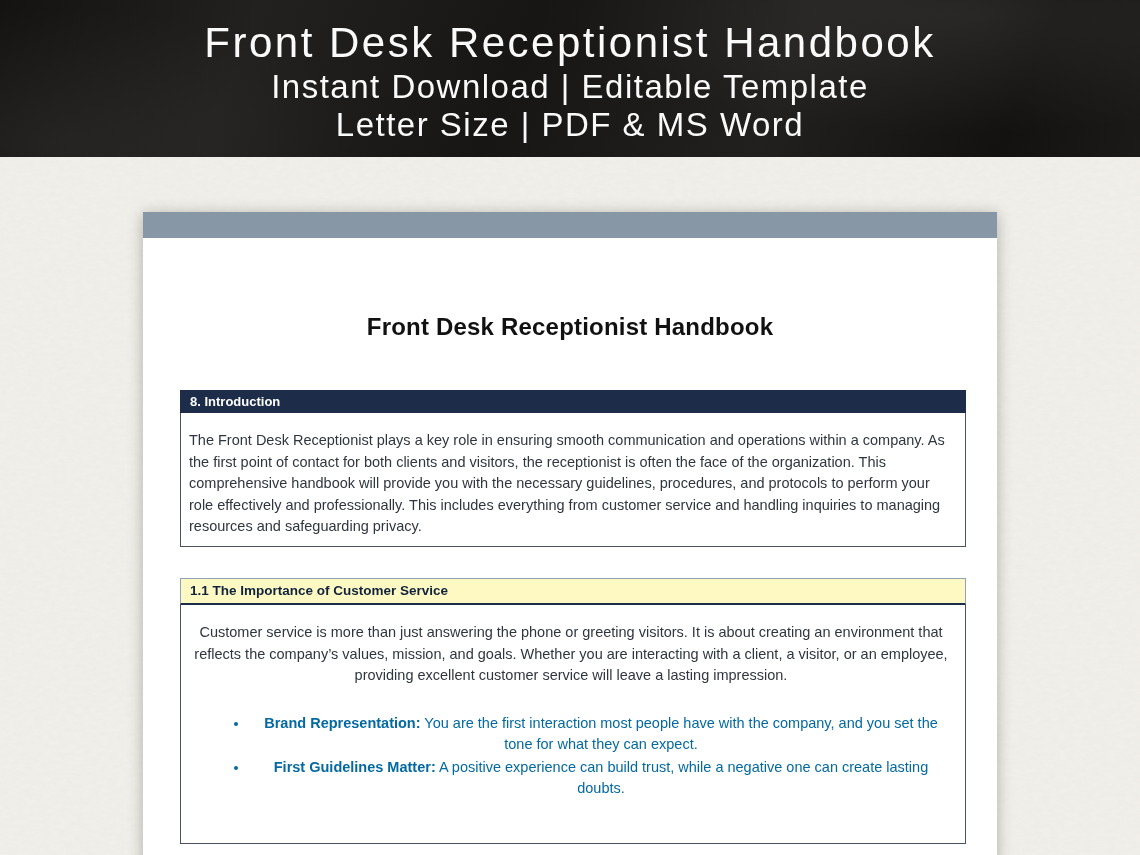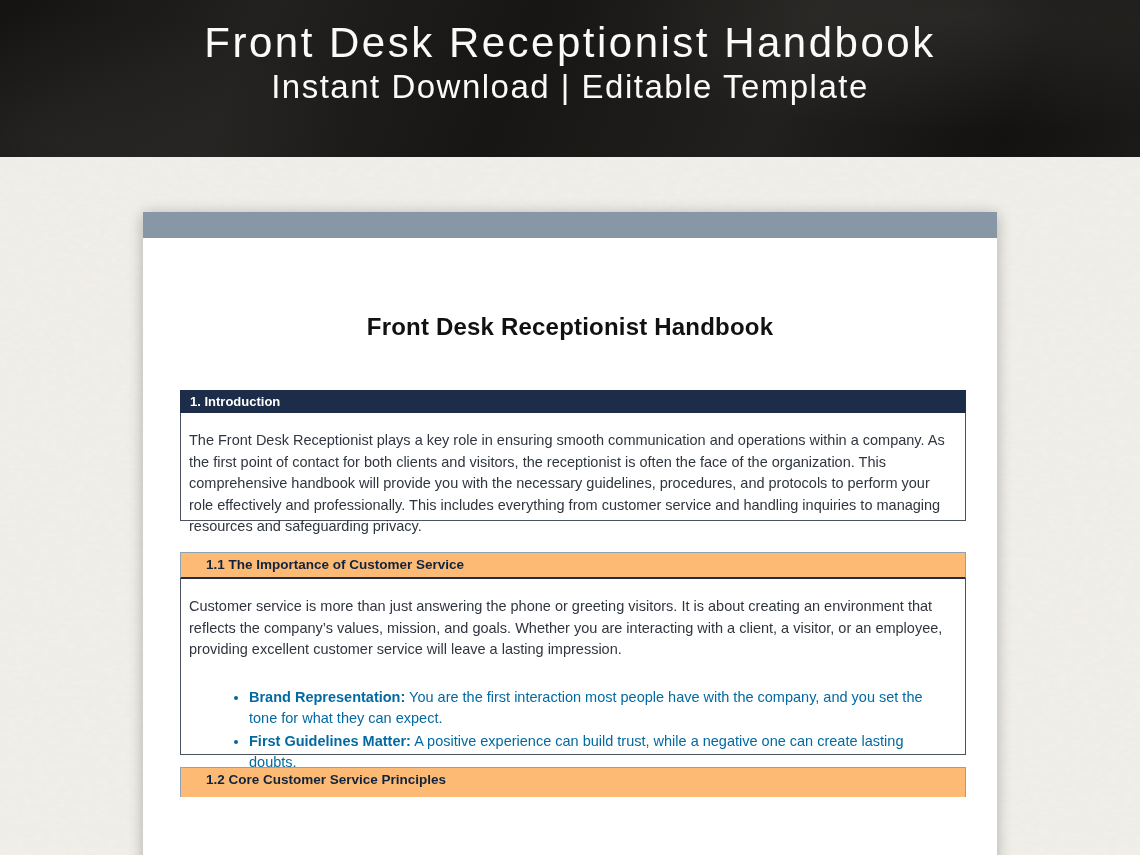--- a/index.html
+++ b/index.html
@@ -83,88 +83,89 @@
     color: #ffffff;
     font-weight: bold;
     font-size: 13px;
     line-height: 21px;
     padding-left: 9px;
     border: 1px solid #1c2c49;
   }
   .doc-section.second .section-header { line-height: 20px; }
 
   .sub-header {
-    margin-top: 12px;
-    background: #fdba74;
+    margin-top: 21px;
+    background: #fef9c3;
     color: #10233d;
     font-weight: bold;
     font-size: 13.5px;
     height: 27px;
     line-height: 24px;
-    padding-left: 25px;
+    padding-left: 9px;
     border: 1px solid #8fa3b8;
     border-bottom: 2px solid #1c2c49;
   }
   .sub-header.next {
     border-bottom: none;
     height: 30px;
   }
 
   .section-body {
     background: #ffffff;
     border: 1px solid #4a5260;
     border-top: none;
     padding: 17px 12px 0 8px;
     color: #30363f;
     font-size: 14.5px;
     line-height: 21.5px;
   }
-  .section-body.intro { height: 108px; }
-  .section-body.cs    { height: 176px; }
+  .section-body.intro { height: 134px; }
+  .section-body.cs    { height: 239px; text-align: center; }
 
   .section-body p { margin: 0; }
 
   .bullet-list {
     list-style: disc;
     margin: 26px 0 0 0;
     padding-left: 60px;
   }
   .bullet-list li {
     margin-bottom: 1px;
     color: #0369a1;
   }
   .bullet-label { font-weight: bold; }
 </style>
 </head>
 <body>
 
 <div class="banner">
   <div class="banner-title">Front Desk Receptionist Handbook</div>
   <div class="banner-sub">Instant Download | Editable Template</div>
+  <div class="banner-sub">Letter Size | PDF &amp; MS Word</div>
 </div>
 
 <div class="workspace">
   <svg class="texture-svg" xmlns="http://www.w3.org/2000/svg">
     <filter id="grain">
       <feTurbulence type="fractalNoise" baseFrequency="0.12 0.25" numOctaves="3" seed="7" result="noise"></feTurbulence>
       <feColorMatrix in="noise" type="matrix" values="0 0 0 0 0.62
                 0 0 0 0 0.60
                 0 0 0 0 0.56
                 0 0 0 0.22 0"></feColorMatrix>
     </filter>
     <rect width="100%" height="100%" filter="url(#grain)"></rect>
   </svg>
 
   <div class="doc-page" style="top:55px;">
     <div class="page-topbar"></div>
 
     <h1 class="doc-title">Front Desk Receptionist Handbook</h1>
 
     <section class="doc-section first">
-      <div class="section-header">1. Introduction</div>
+      <div class="section-header">8. Introduction</div>
       <div class="section-body intro">
         <p>The Front Desk Receptionist plays a key role in ensuring smooth communication and operations within a company. As the first point of contact for both clients and visitors, the receptionist is often the face of the organization. This comprehensive handbook will provide you with the necessary guidelines, procedures, and protocols to perform your role effectively and professionally. This includes everything from customer service and handling inquiries to managing resources and safeguarding privacy.</p>
       </div>
     </section>
 
     <section class="doc-section second">
       <div class="sub-header">1.1 The Importance of Customer Service</div>
       <div class="section-body cs">
         <p>Customer service is more than just answering the phone or greeting visitors. It is about creating an environment that reflects the company’s values, mission, and goals. Whether you are interacting with a client, a visitor, or an employee, providing excellent customer service will leave a lasting impression.</p>
         <ul class="bullet-list">

